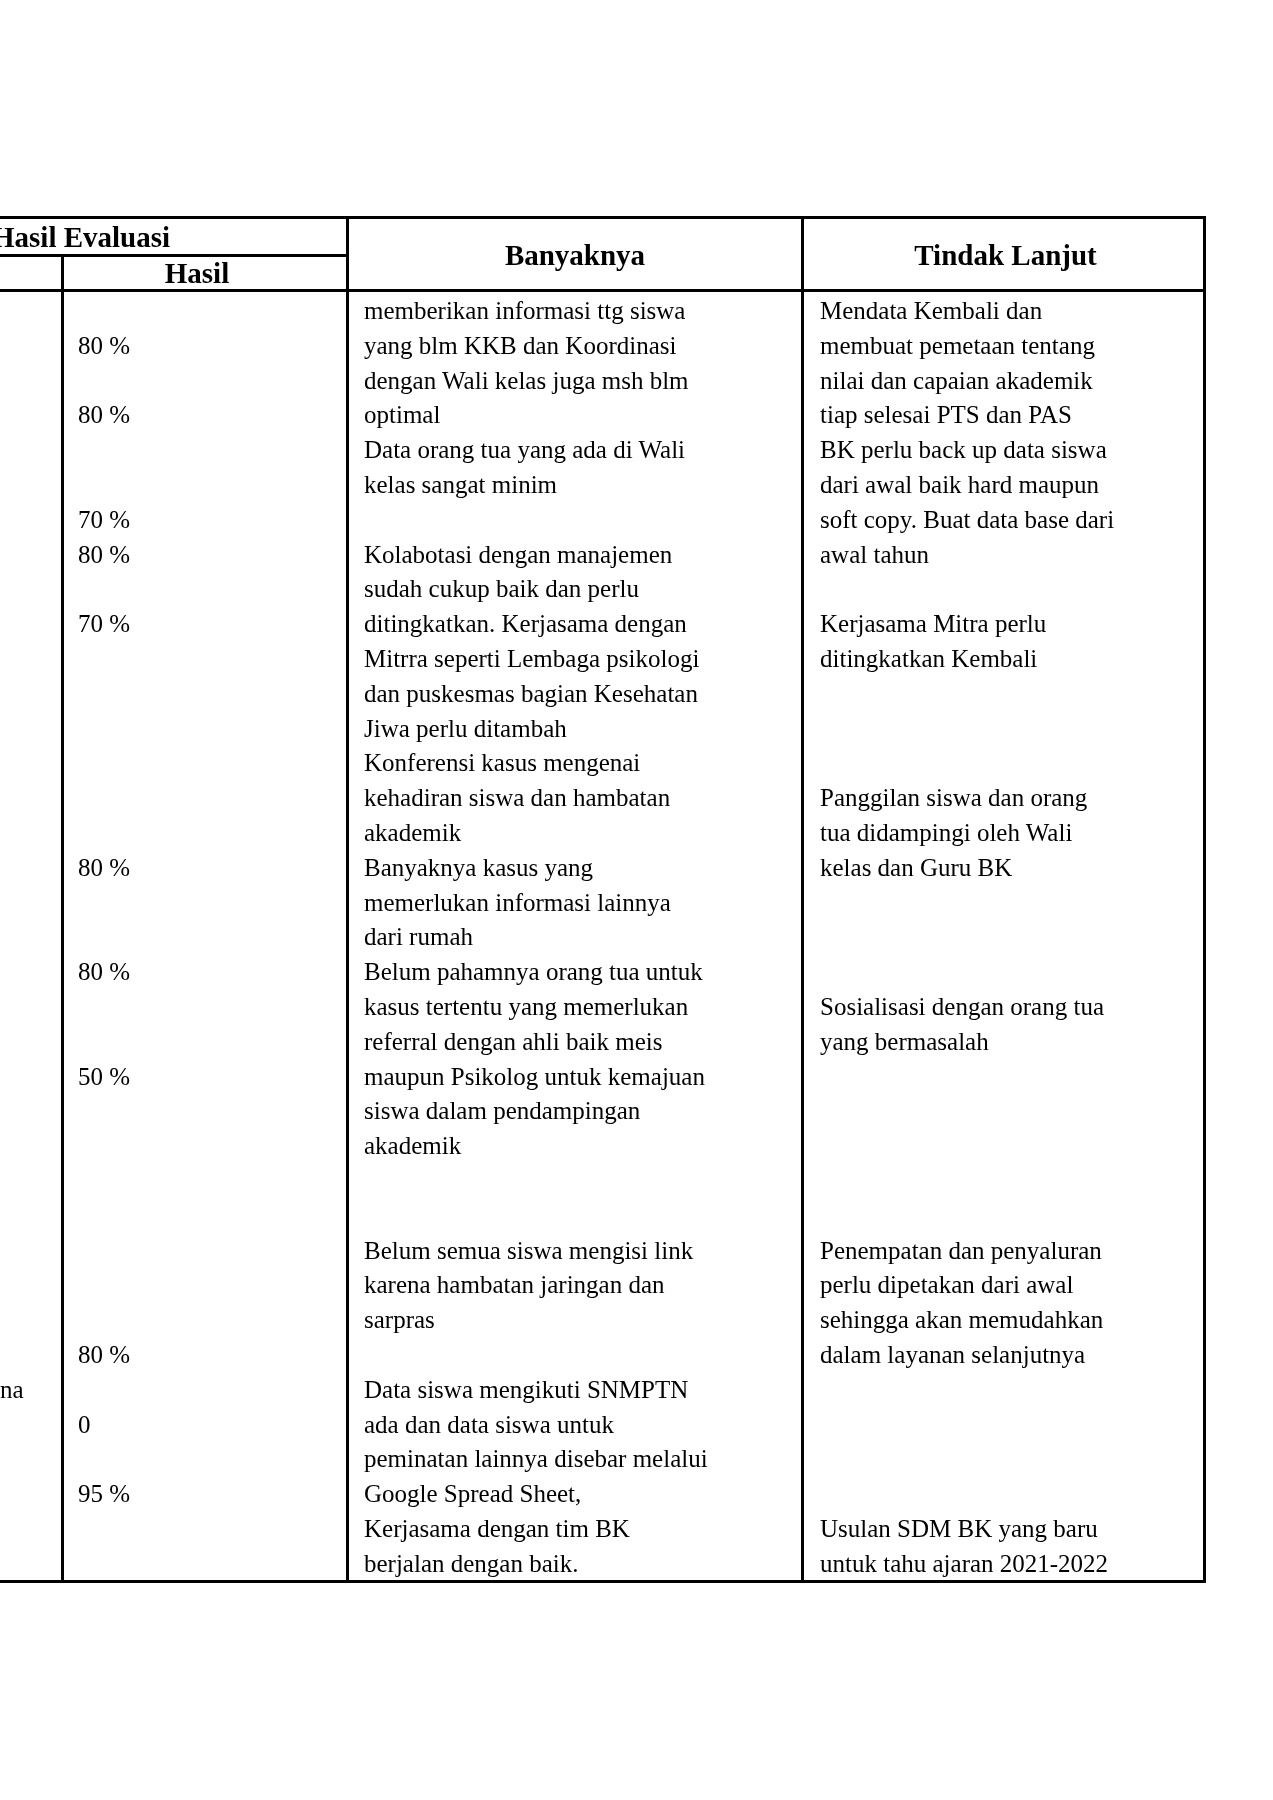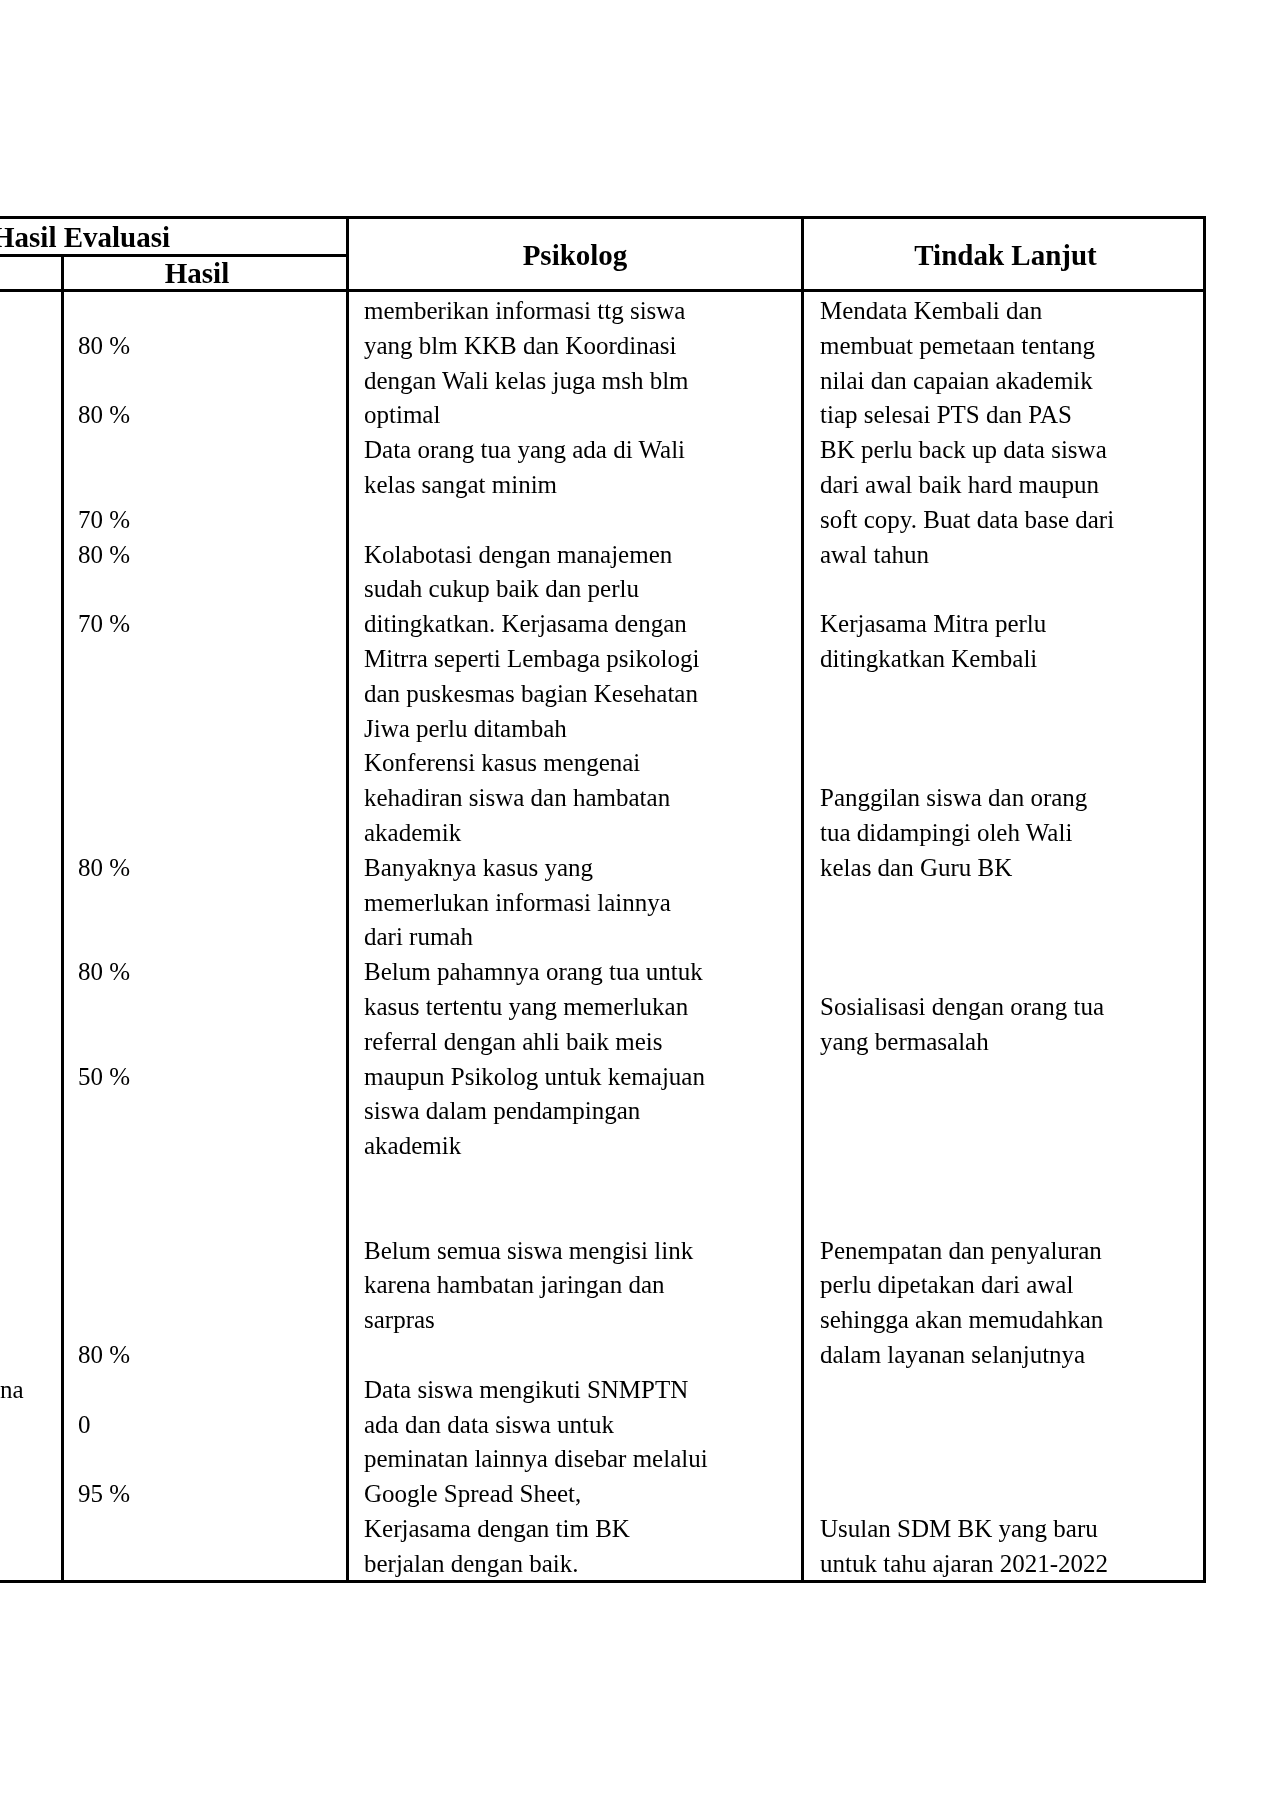--- a/index.html
+++ b/index.html
@@ -26,19 +26,19 @@
 <div class="line-h" style="left:0; top:289px; width:1206px;"></div>
 <div class="line-h" style="left:0; top:1580px; width:1206px;"></div>
 
 <div class="line-v" style="left:61px; top:254px; height:1329px;"></div>
 <div class="line-v" style="left:346px; top:216px; height:1367px;"></div>
 <div class="line-v" style="left:801px; top:216px; height:1367px;"></div>
 <div class="line-v" style="left:1203px; top:216px; height:1367px;"></div>
 
 <div class="hdr" style="left:-8px; top:220px; text-align:left;">Hasil Evaluasi</div>
 <div class="hdr" style="left:56px; width:282px; top:256px;">Hasil</div>
-<div class="hdr" style="left:349px; width:452px; top:238px;">Psikolog</div>
+<div class="hdr" style="left:349px; width:452px; top:238px;">Banyaknya</div>
 <div class="hdr" style="left:804px; width:403px; top:238px;">Tindak Lanjut</div>
 
 <div class="cell" style="left:0px; top:294px;" id="col-left"><span class="ln"></span><span class="ln"></span><span class="ln"></span><span class="ln"></span><span class="ln"></span><span class="ln"></span><span class="ln"></span><span class="ln"></span><span class="ln"></span><span class="ln"></span><span class="ln"></span><span class="ln"></span><span class="ln"></span><span class="ln"></span><span class="ln"></span><span class="ln"></span><span class="ln"></span><span class="ln"></span><span class="ln"></span><span class="ln"></span><span class="ln"></span><span class="ln"></span><span class="ln"></span><span class="ln"></span><span class="ln"></span><span class="ln"></span><span class="ln"></span><span class="ln"></span><span class="ln"></span><span class="ln"></span><span class="ln"></span><span class="ln">na</span><span class="ln"></span><span class="ln"></span></div>
 <div class="cell" style="left:78px; top:294px;" id="col-hasil"><span class="ln"></span><span class="ln">80 %</span><span class="ln"></span><span class="ln">80 %</span><span class="ln"></span><span class="ln"></span><span class="ln">70 %</span><span class="ln">80 %</span><span class="ln"></span><span class="ln">70 %</span><span class="ln"></span><span class="ln"></span><span class="ln"></span><span class="ln"></span><span class="ln"></span><span class="ln"></span><span class="ln">80 %</span><span class="ln"></span><span class="ln"></span><span class="ln">80 %</span><span class="ln"></span><span class="ln"></span><span class="ln">50 %</span><span class="ln"></span><span class="ln"></span><span class="ln"></span><span class="ln"></span><span class="ln"></span><span class="ln"></span><span class="ln"></span><span class="ln">80 %</span><span class="ln"></span><span class="ln">0</span><span class="ln"></span><span class="ln">95 %</span><span class="ln"></span></div>
 <div class="cell" style="left:364px; top:294px;" id="col-analisis"><span class="ln">memberikan informasi ttg siswa</span><span class="ln">yang blm KKB dan Koordinasi</span><span class="ln">dengan Wali kelas juga msh blm</span><span class="ln">optimal</span><span class="ln">Data orang tua yang ada di Wali</span><span class="ln">kelas sangat minim</span><span class="ln"></span><span class="ln">Kolabotasi dengan manajemen</span><span class="ln">sudah cukup baik dan perlu</span><span class="ln">ditingkatkan. Kerjasama dengan</span><span class="ln">Mitrra seperti Lembaga psikologi</span><span class="ln">dan puskesmas bagian Kesehatan</span><span class="ln">Jiwa perlu ditambah</span><span class="ln">Konferensi kasus mengenai</span><span class="ln">kehadiran siswa dan hambatan</span><span class="ln">akademik</span><span class="ln">Banyaknya kasus yang</span><span class="ln">memerlukan informasi lainnya</span><span class="ln">dari rumah</span><span class="ln">Belum pahamnya orang tua untuk</span><span class="ln">kasus tertentu yang memerlukan</span><span class="ln">referral dengan ahli baik meis</span><span class="ln">maupun Psikolog untuk kemajuan</span><span class="ln">siswa dalam pendampingan</span><span class="ln">akademik</span><span class="ln"></span><span class="ln"></span><span class="ln">Belum semua siswa mengisi link</span><span class="ln">karena hambatan jaringan dan</span><span class="ln">sarpras</span><span class="ln"></span><span class="ln">Data siswa mengikuti SNMPTN</span><span class="ln">ada dan data siswa untuk</span><span class="ln">peminatan lainnya disebar melalui</span><span class="ln">Google Spread Sheet,</span><span class="ln">Kerjasama dengan tim BK</span><span class="ln">berjalan dengan baik.</span></div>
 <div class="cell" style="left:820px; top:294px;" id="col-tindak"><span class="ln">Mendata Kembali dan</span><span class="ln">membuat pemetaan tentang</span><span class="ln">nilai dan capaian akademik</span><span class="ln">tiap selesai PTS dan PAS</span><span class="ln">BK perlu back up data siswa</span><span class="ln">dari awal baik hard maupun</span><span class="ln">soft copy. Buat data base dari</span><span class="ln">awal tahun</span><span class="ln"></span><span class="ln">Kerjasama Mitra perlu</span><span class="ln">ditingkatkan Kembali</span><span class="ln"></span><span class="ln"></span><span class="ln"></span><span class="ln">Panggilan siswa dan orang</span><span class="ln">tua didampingi oleh Wali</span><span class="ln">kelas dan Guru BK</span><span class="ln"></span><span class="ln"></span><span class="ln"></span><span class="ln">Sosialisasi dengan orang tua</span><span class="ln">yang bermasalah</span><span class="ln"></span><span class="ln"></span><span class="ln"></span><span class="ln"></span><span class="ln"></span><span class="ln">Penempatan dan penyaluran</span><span class="ln">perlu dipetakan dari awal</span><span class="ln">sehingga akan memudahkan</span><span class="ln">dalam layanan selanjutnya</span><span class="ln"></span><span class="ln"></span><span class="ln"></span><span class="ln"></span><span class="ln">Usulan SDM BK yang baru</span><span class="ln">untuk tahu ajaran 2021-2022</span></div>
 
 </body></html>

